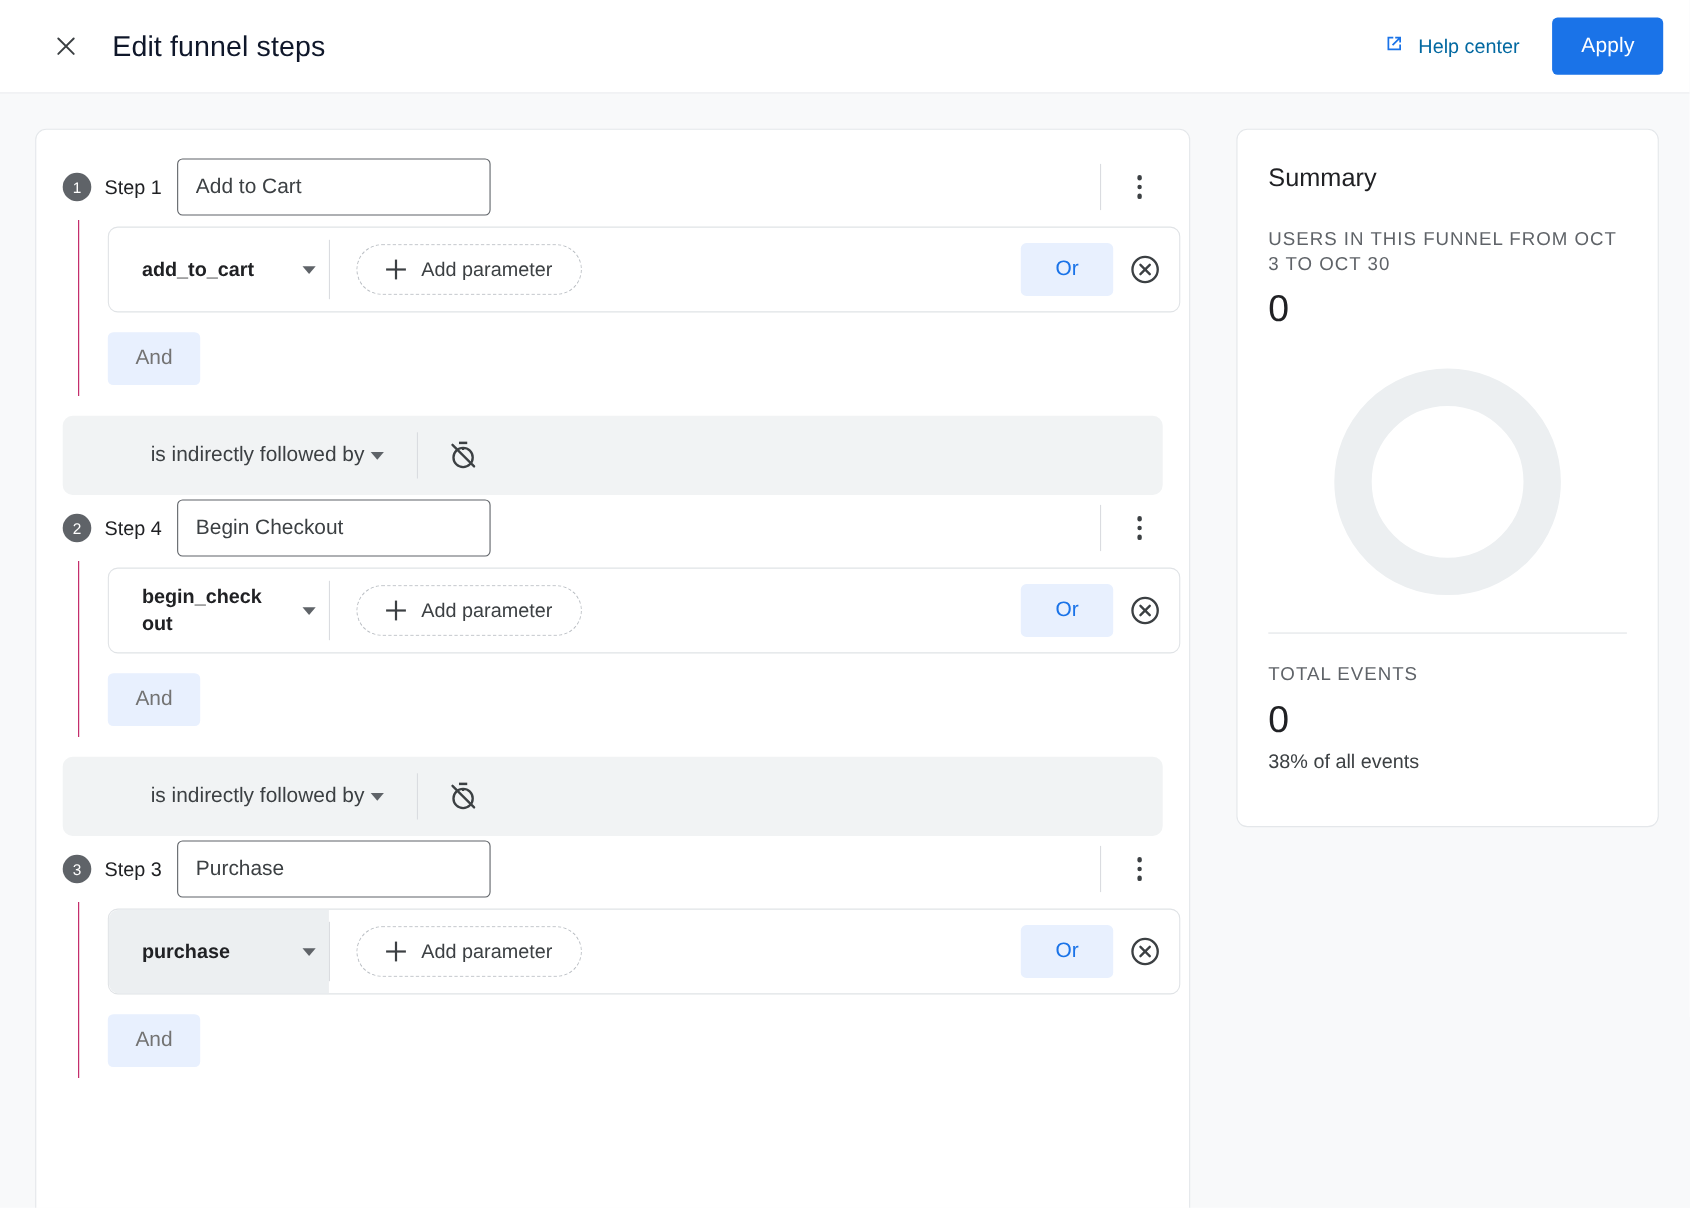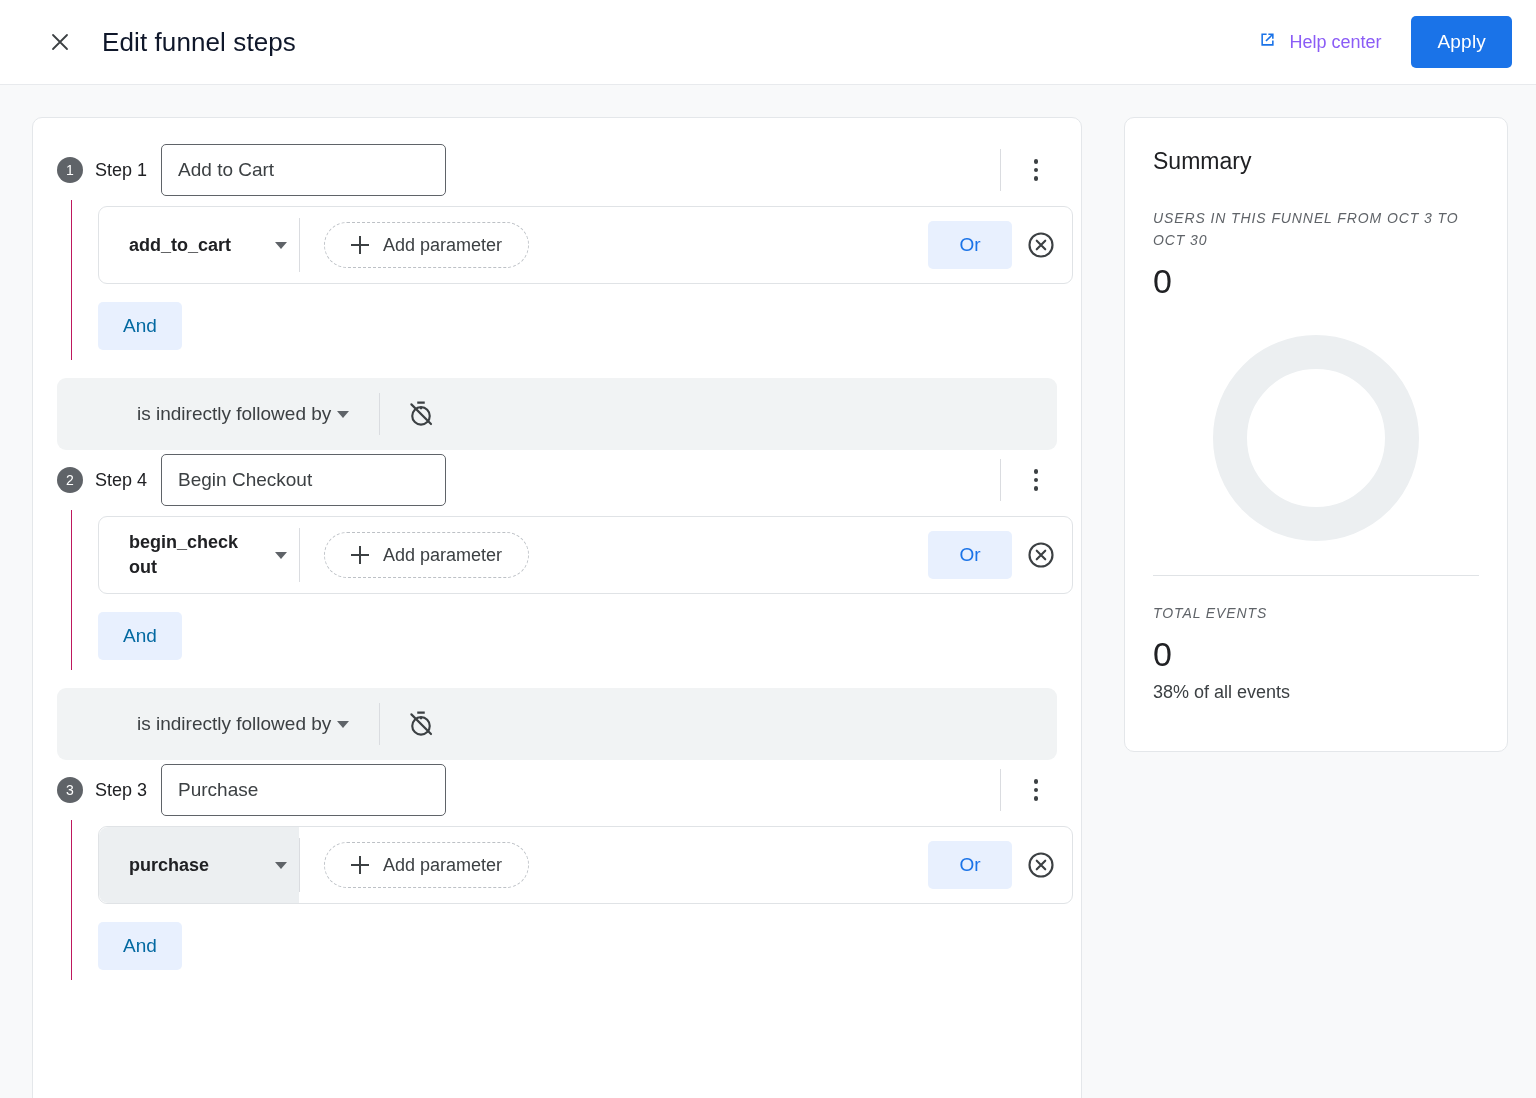--- a/index.html
+++ b/index.html
@@ -33,21 +33,21 @@
     font-weight:400;
     color:#0f172a;
     margin-left:22px;
     letter-spacing:.1px;
     white-space:nowrap;
   }
   .header-spacer { flex:1 1 auto; }
   .help-link {
     display:flex; align-items:center;
     gap:11px;
-    color:#8b5cf6;
+    color:#0369a1;
     font-size:18px;
     cursor:pointer;
     margin-right:30px;
     white-space:nowrap;
   }
   .apply-btn {
     background:#1a73e8;
     color:#ffffff;
     border:none;
     border-radius:5px;
@@ -230,21 +230,21 @@
     font-family:"Liberation Sans", sans-serif;
     cursor:pointer;
   }
   .remove-btn {
     width:34px; height:34px;
     cursor:pointer;
     display:flex; align-items:center; justify-content:center;
   }
   .and-btn {
     background:#e8f0fe;
-    color:#0369a1;
+    color:#737373;
     border:none;
     border-radius:5px;
     height:48px;
     width:84px;
     font-size:19px;
     font-family:"Liberation Sans", sans-serif;
     cursor:pointer;
     margin-top:18px;
     margin-bottom:10px;
   }
@@ -282,26 +282,25 @@
     border-radius:10px;
     padding:30px 28px 48px 28px;
     flex:0 0 auto;
   }
   .summary-title {
     font-size:23px;
     color:#202124;
     margin-bottom:32px;
   }
   .metric-label {
-    font-size:14px;
+    font-size:17px;
     letter-spacing:.9px;
     color:#5f6368;
     text-transform:uppercase;
     line-height:22px;
-    font-style:italic;
   }
   .metric-value {
     font-size:34px;
     color:#202124;
     margin:12px 0 10px 0;
     line-height:36px;
   }
   .metric-sub {
     font-size:18px;
     color:#3c4043;

